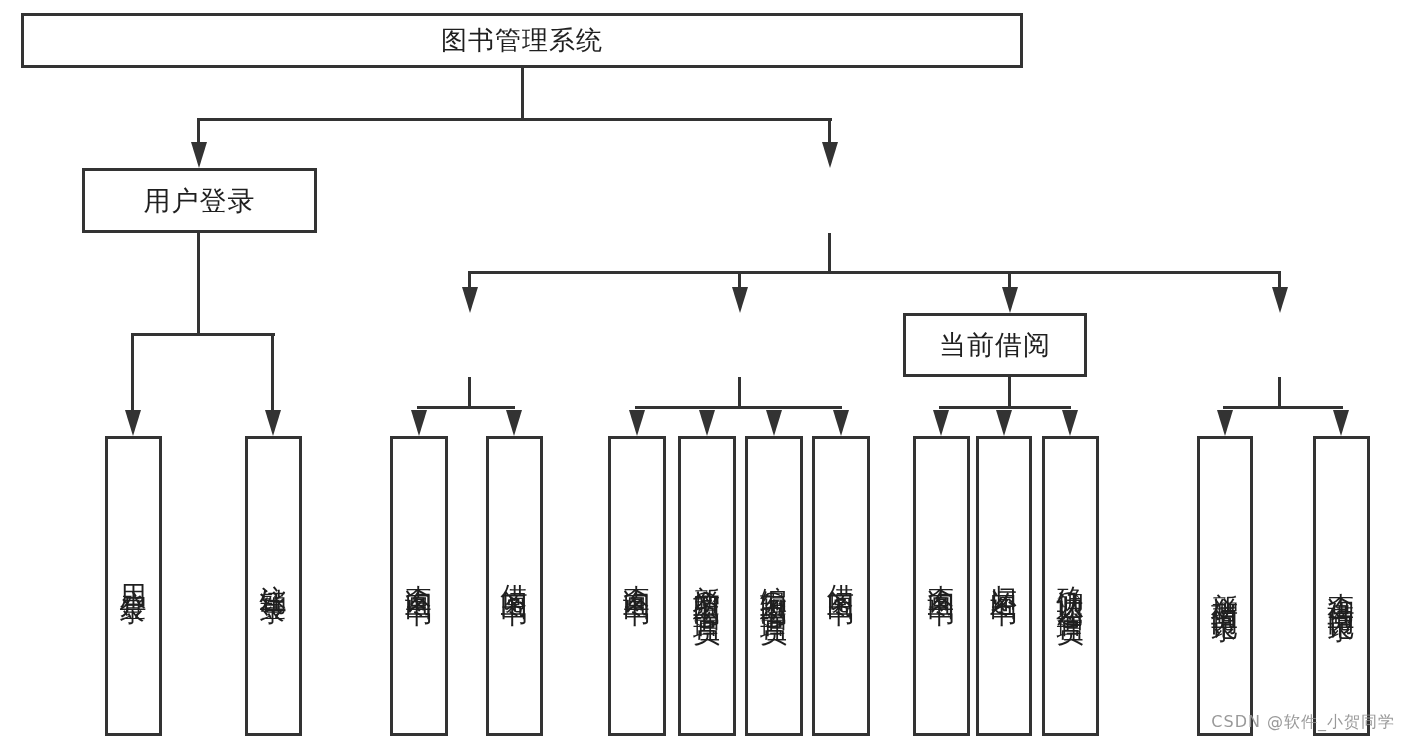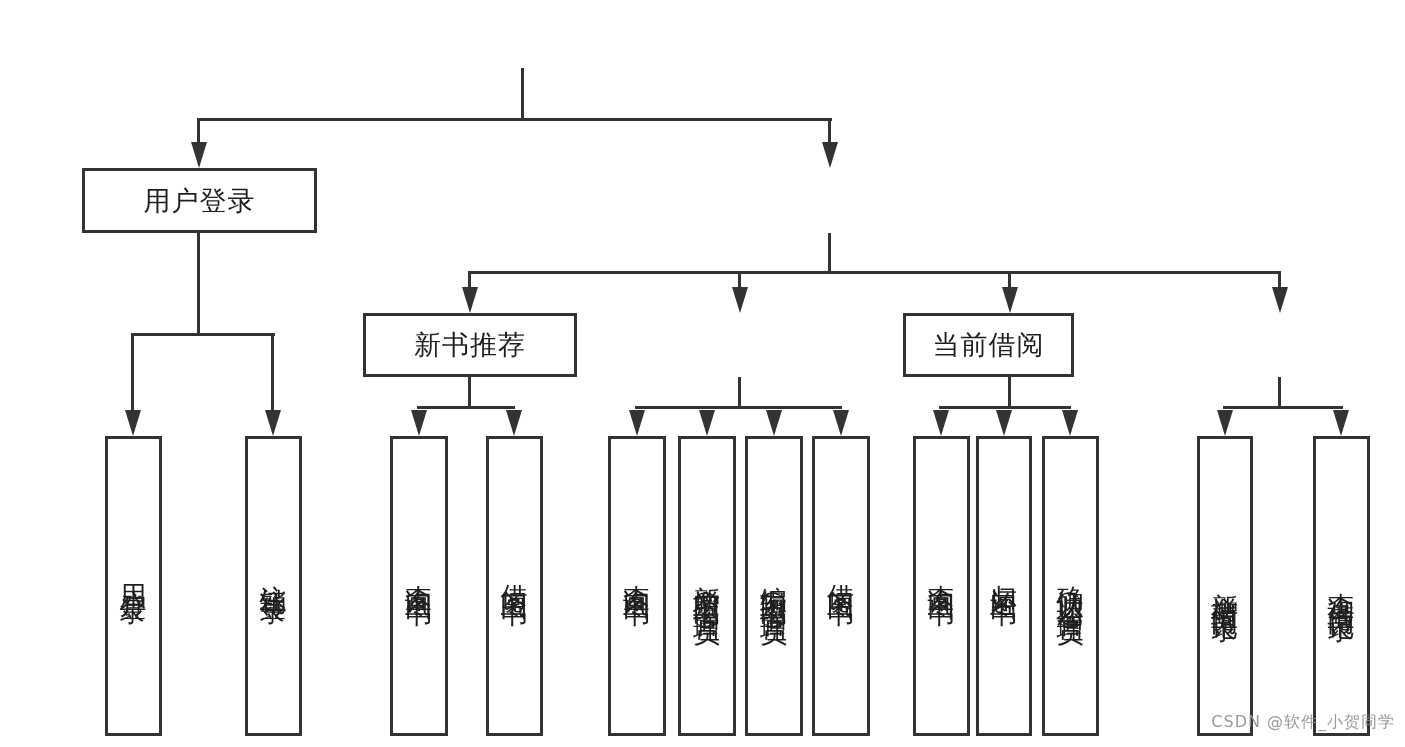--- a/index.html
+++ b/index.html
@@ -36,29 +36,29 @@
     position:absolute;top:712px;right:10px;
     font-size:16px;color:rgba(148,148,148,0.95);
     letter-spacing:1px;white-space:nowrap;z-index:5;
   }
 </style>
 </head>
 <body>
 
 <div class="canvas">
 
+  <div class="box root" style="left:21px;top:13px;width:1002px;height:55px;">
+    <span class="hlabel">图书管理系统</span>
+  </div>
 
   <div class="box" style="left:82px;top:168px;width:235px;height:65px;">
     <span class="hlabel">用户登录</span>
   </div>
 
-  <div class="box" style="left:363px;top:313px;width:214px;height:64px;">
-    <span class="hlabel">新书推荐</span>
-  </div>
-  <div class="box" style="left:903px;top:313px;width:171px;height:64px;">
+  <div class="box" style="left:903px;top:313px;width:184px;height:64px;">
     <span class="hlabel">当前借阅</span>
   </div>
 
   <div class="box leaf short" style="left:105px;top:436px;width:57px;height:300px;">
     <span class="vtext">用户登录</span>
   </div>
   <div class="box leaf short" style="left:245px;top:436px;width:57px;height:300px;">
     <span class="vtext">注销登录</span>
   </div>
   <div class="box leaf short" style="left:390px;top:436px;width:58px;height:300px;">

